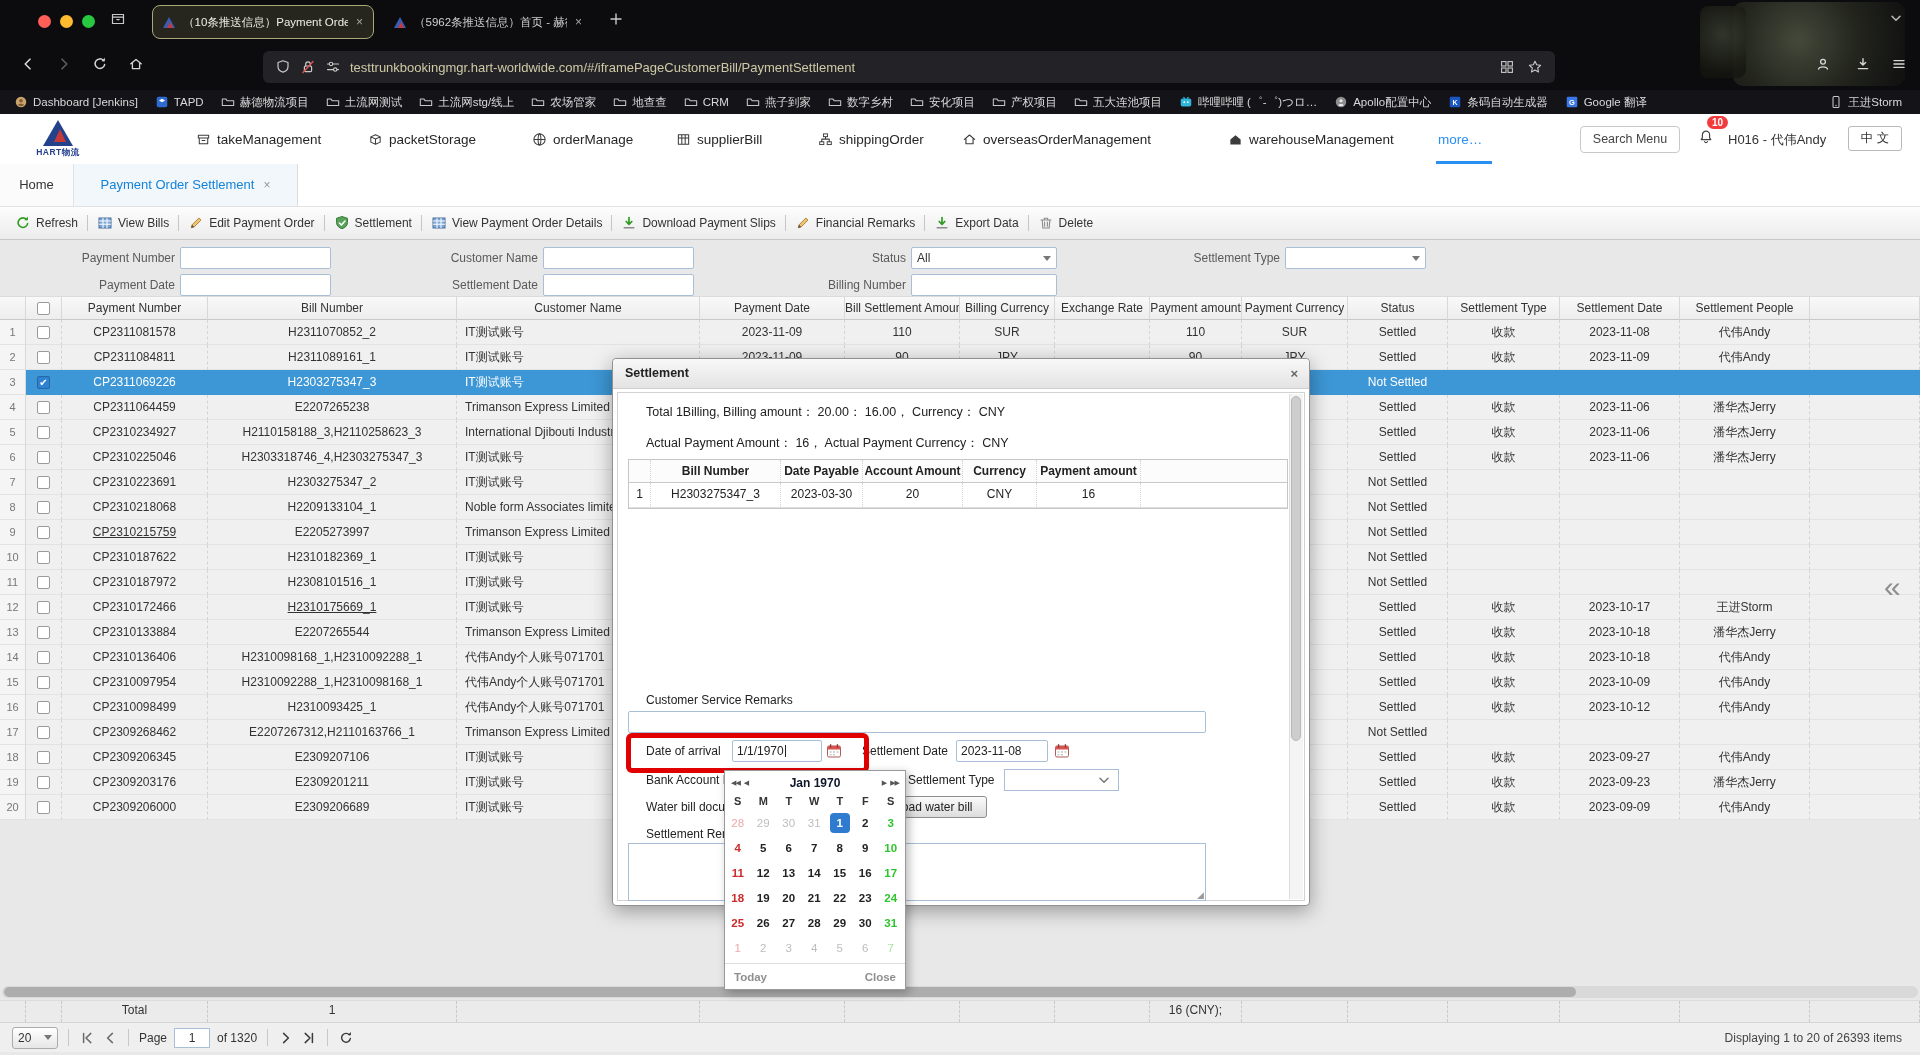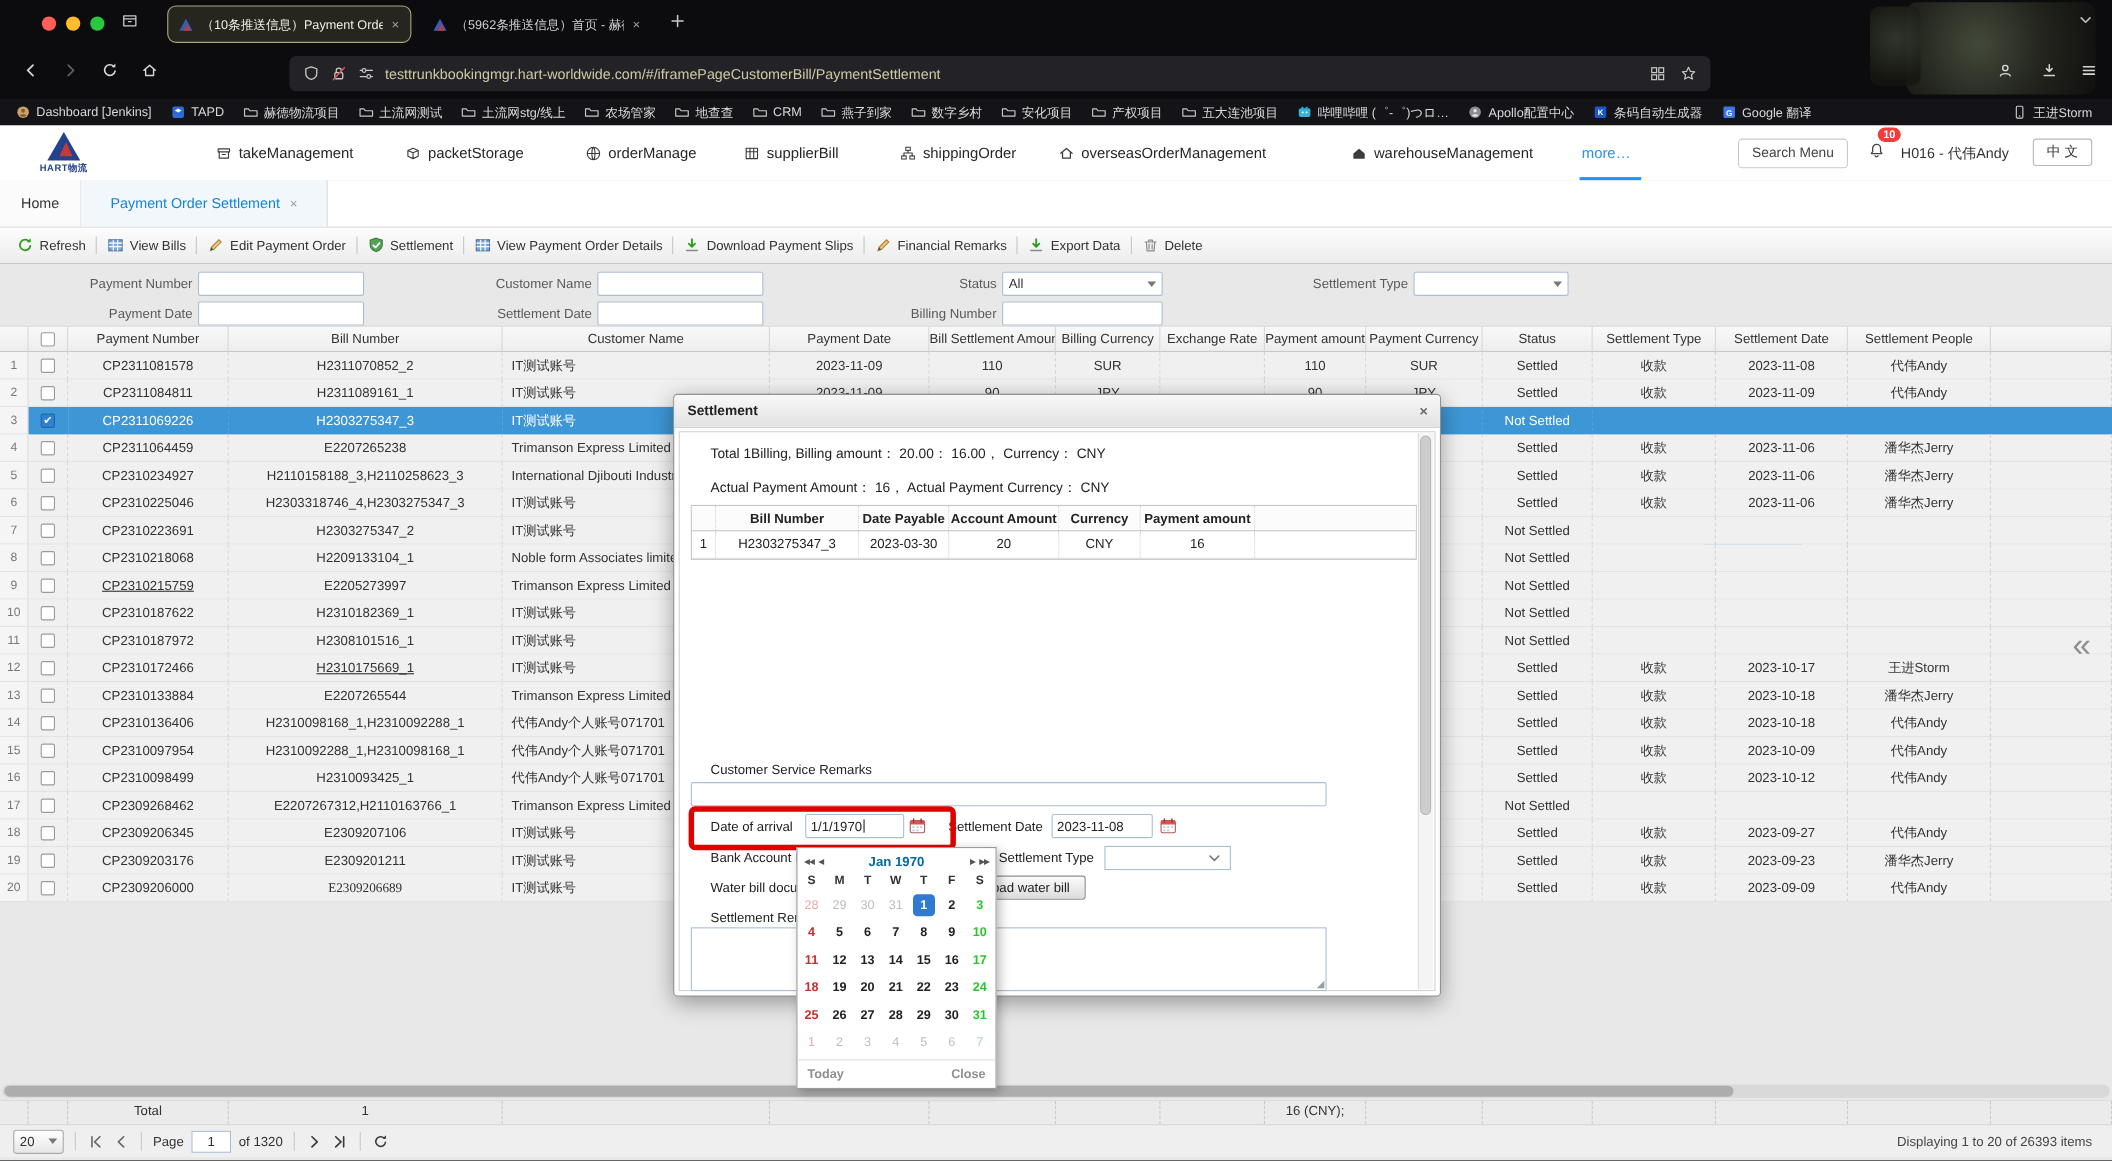--- a/index.html
+++ b/index.html
@@ -141,21 +141,21 @@
   .rsz{position:absolute;right:1px;bottom:0;font-size:9px;color:#9a9a9a}
   .mscroll{position:absolute;right:1px;top:1px;width:13px;height:505px;background:#f4f4f4;border-left:1px solid #ddd}
   .mthumb{position:absolute;left:1px;top:2px;width:10px;height:345px;background:#cdcdcd;border:1px solid #b9b9b9;
           border-radius:6px;box-sizing:border-box}
 
   
   .calendar{position:absolute;left:724px;top:770px;width:182px;background:#fff;border:1px solid #999;
             box-shadow:3px 3px 9px rgba(0,0,0,.28);z-index:50;box-sizing:border-box}
   .chead{height:24px;display:flex;align-items:center;padding:0 6px;gap:4px}
   .cnav{color:#555;font-size:7px;letter-spacing:-1px;cursor:pointer}
-  .ctitle{flex:1;text-align:center;font-size:12px;font-weight:bold;color:#0369a1}
+  .ctitle{flex:1;text-align:center;font-size:12px;font-weight:bold;color:#0f172a}
   .cdays{display:flex;height:18px}
   .cdayn{width:25.5px;text-align:center;font-weight:bold;font-size:11px;color:#333}
   .cweek{display:flex;height:25px;align-items:flex-start}
   .cd{width:25.5px;text-align:center;font-size:11.5px;font-weight:bold;color:#222;cursor:pointer}
   .cd span{display:inline-block;width:20px;height:20px;line-height:20px}
   .cd.sun{color:#cc2b2b}.cd.sat{color:#2dc52d}
   .cd.dim{color:#bdbdbd;font-weight:normal}
   .cd.dim-sun{color:#eda8a8;font-weight:normal}
   .cd.dim-sat{color:#a4e2a4;font-weight:normal}
   .cd.sel span{background:#2e7bd0;color:#fff;border-radius:4px}
@@ -1058,21 +1058,21 @@
         <div class="gcell" style="width: 120px;">2023-09-23</div>
         <div class="gcell" style="width: 130px;">潘华杰Jerry</div>
         <div class="gcell" style="width: 110px;"></div>
       </div>
       <div class="grow">
         <div class="gcell numc" style="width: 26px;">20</div>
         <div class="gcell cbc" style="width: 36px;">
           <span class="cb"></span>
         </div>
         <div class="gcell" style="width: 146px;">CP2309206000</div>
-        <div class="gcell" style="width: 249px; font-family: Liberation Serif, serif;">E2309206689</div>
+        <div class="gcell" style="width: 249px;">E2309206689</div>
         <div class="gcell left" style="width: 243px;">IT测试账号</div>
         <div class="gcell" style="width: 145px;"></div>
         <div class="gcell" style="width: 115px;"></div>
         <div class="gcell" style="width: 95px;"></div>
         <div class="gcell" style="width: 95px;"></div>
         <div class="gcell" style="width: 92px;"></div>
         <div class="gcell" style="width: 106px;">JPY</div>
         <div class="gcell" style="width: 100px;">Settled</div>
         <div class="gcell" style="width: 112px;">收款</div>
         <div class="gcell" style="width: 120px;">2023-09-09</div>

